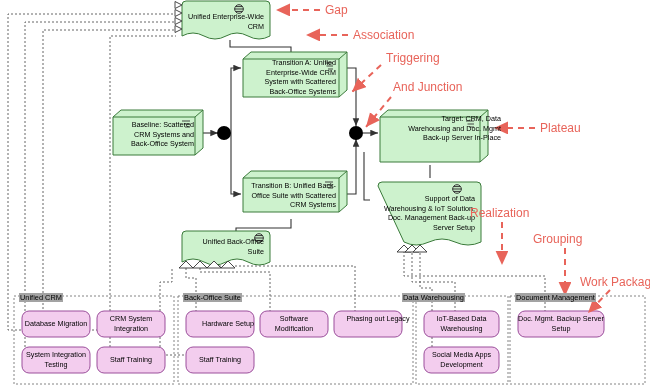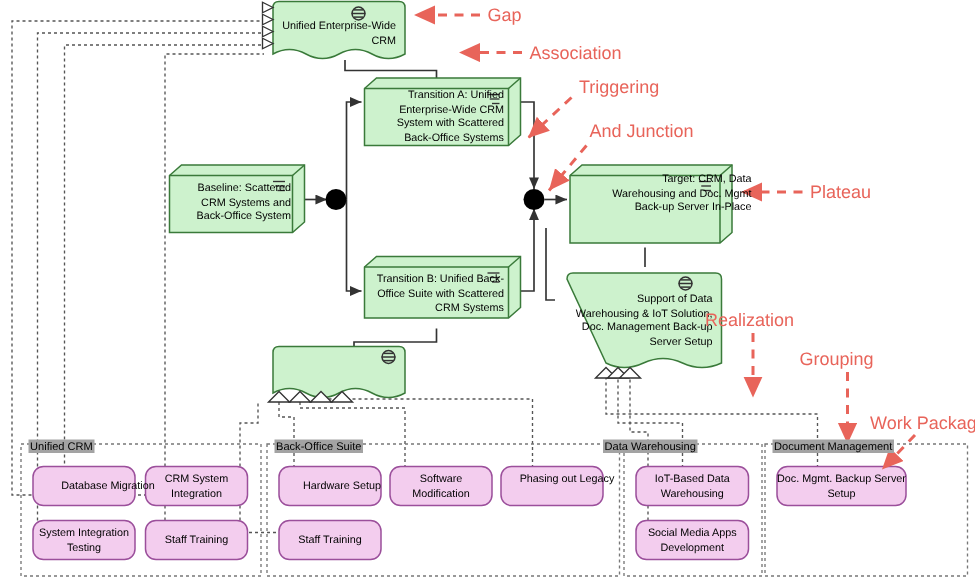--- a/index.html
+++ b/index.html
@@ -204,28 +204,29 @@
     <path d="M610,290 L588,313" marker-end="url(#arrRed)"></path>
   </g>
 </svg>
 
 <div class="lbl" style="left:116px;top:120px;width:78px;">Baseline: Scattered CRM Systems and Back-Office System</div>
 <div class="lbl" style="left:246px;top:58px;width:90px;">Transition A: Unified Enterprise-Wide CRM System with Scattered Back-Office Systems</div>
 <div class="lbl" style="left:246px;top:181px;width:90px;">Transition B: Unified Back-Office Suite with Scattered CRM Systems</div>
 <div class="lbl" style="left:383px;top:114px;width:94px;margin-left:24px;">Target: CRM, Data Warehousing and Doc. Mgmt Back-up Server In-Place</div>
 
 <div class="lbl" style="left:186px;top:12px;width:78px;">Unified Enterprise-Wide CRM</div>
+<div class="lbl" style="left:186px;top:237px;width:78px;">Unified Back-Office Suite</div>
 <div class="lbl" style="left:383px;top:194px;width:92px;">Support of Data Warehousing &amp; IoT Solution, Doc. Management Back-up Server Setup</div>
 
 <div class="grplbl" style="left:19px;top:293px;">Unified CRM</div>
 <div class="grplbl" style="left:183px;top:293px;">Back-Office Suite</div>
 <div class="grplbl" style="left:402px;top:293px;">Data Warehousing</div>
 <div class="grplbl" style="left:515px;top:293px;">Document Management</div>
 
-<div class="wplbl" style="left:22px;top:319px;width:68px;padding-left:16px;">Database Migration</div>
+<div class="wplbl" style="left:22px;top:319px;width:68px;">Database Migration</div>
 <div class="wplbl" style="left:97px;top:314px;width:68px;">CRM System Integration</div>
 <div class="wplbl" style="left:22px;top:350px;width:68px;">System Integration Testing</div>
 <div class="wplbl" style="left:97px;top:355px;width:68px;">Staff Training</div>
 
 <div class="wplbl" style="left:186px;top:319px;width:84px;">Hardware Setup</div>
 <div class="wplbl" style="left:260px;top:314px;width:68px;">Software Modification</div>
 <div class="wplbl" style="left:334px;top:314px;width:88px;">Phasing out Legacy</div>
 <div class="wplbl" style="left:186px;top:355px;width:68px;">Staff Training</div>
 
 <div class="wplbl" style="left:424px;top:314px;width:75px;">IoT-Based Data Warehousing</div>

